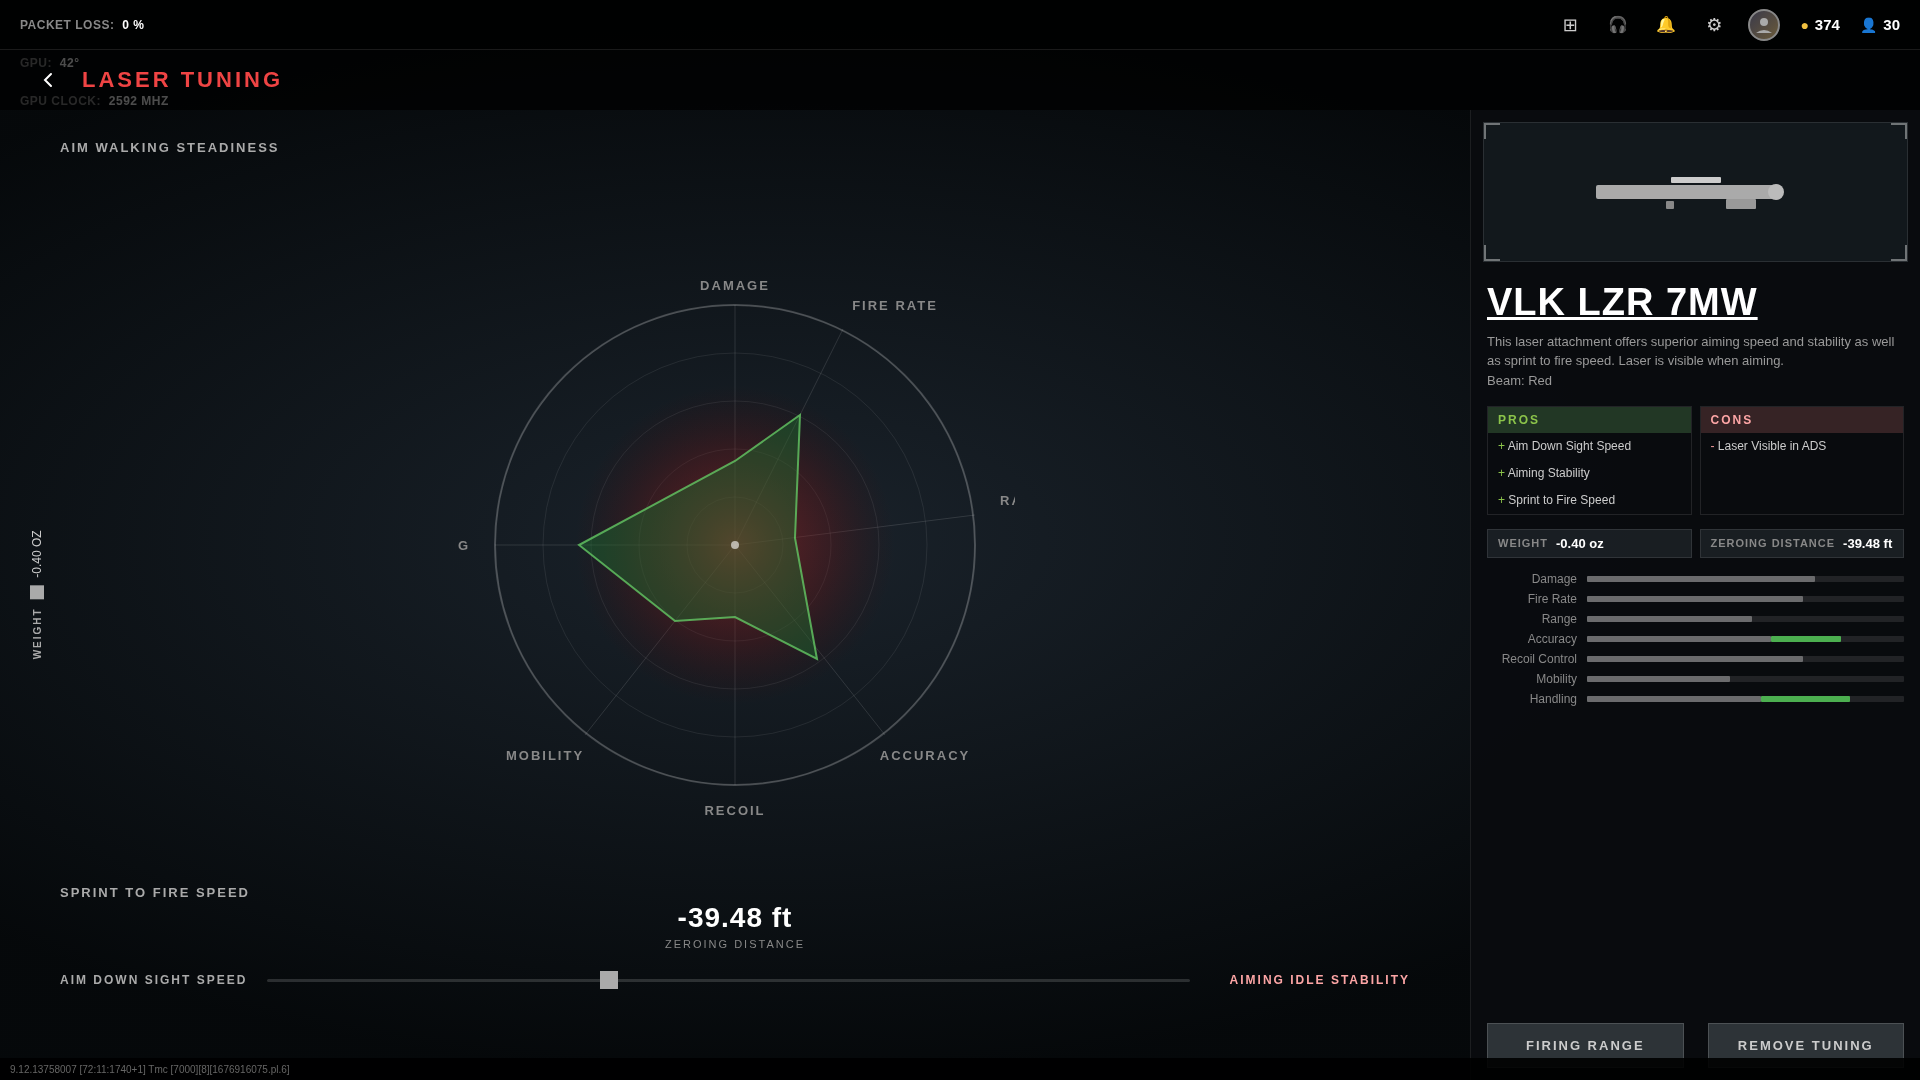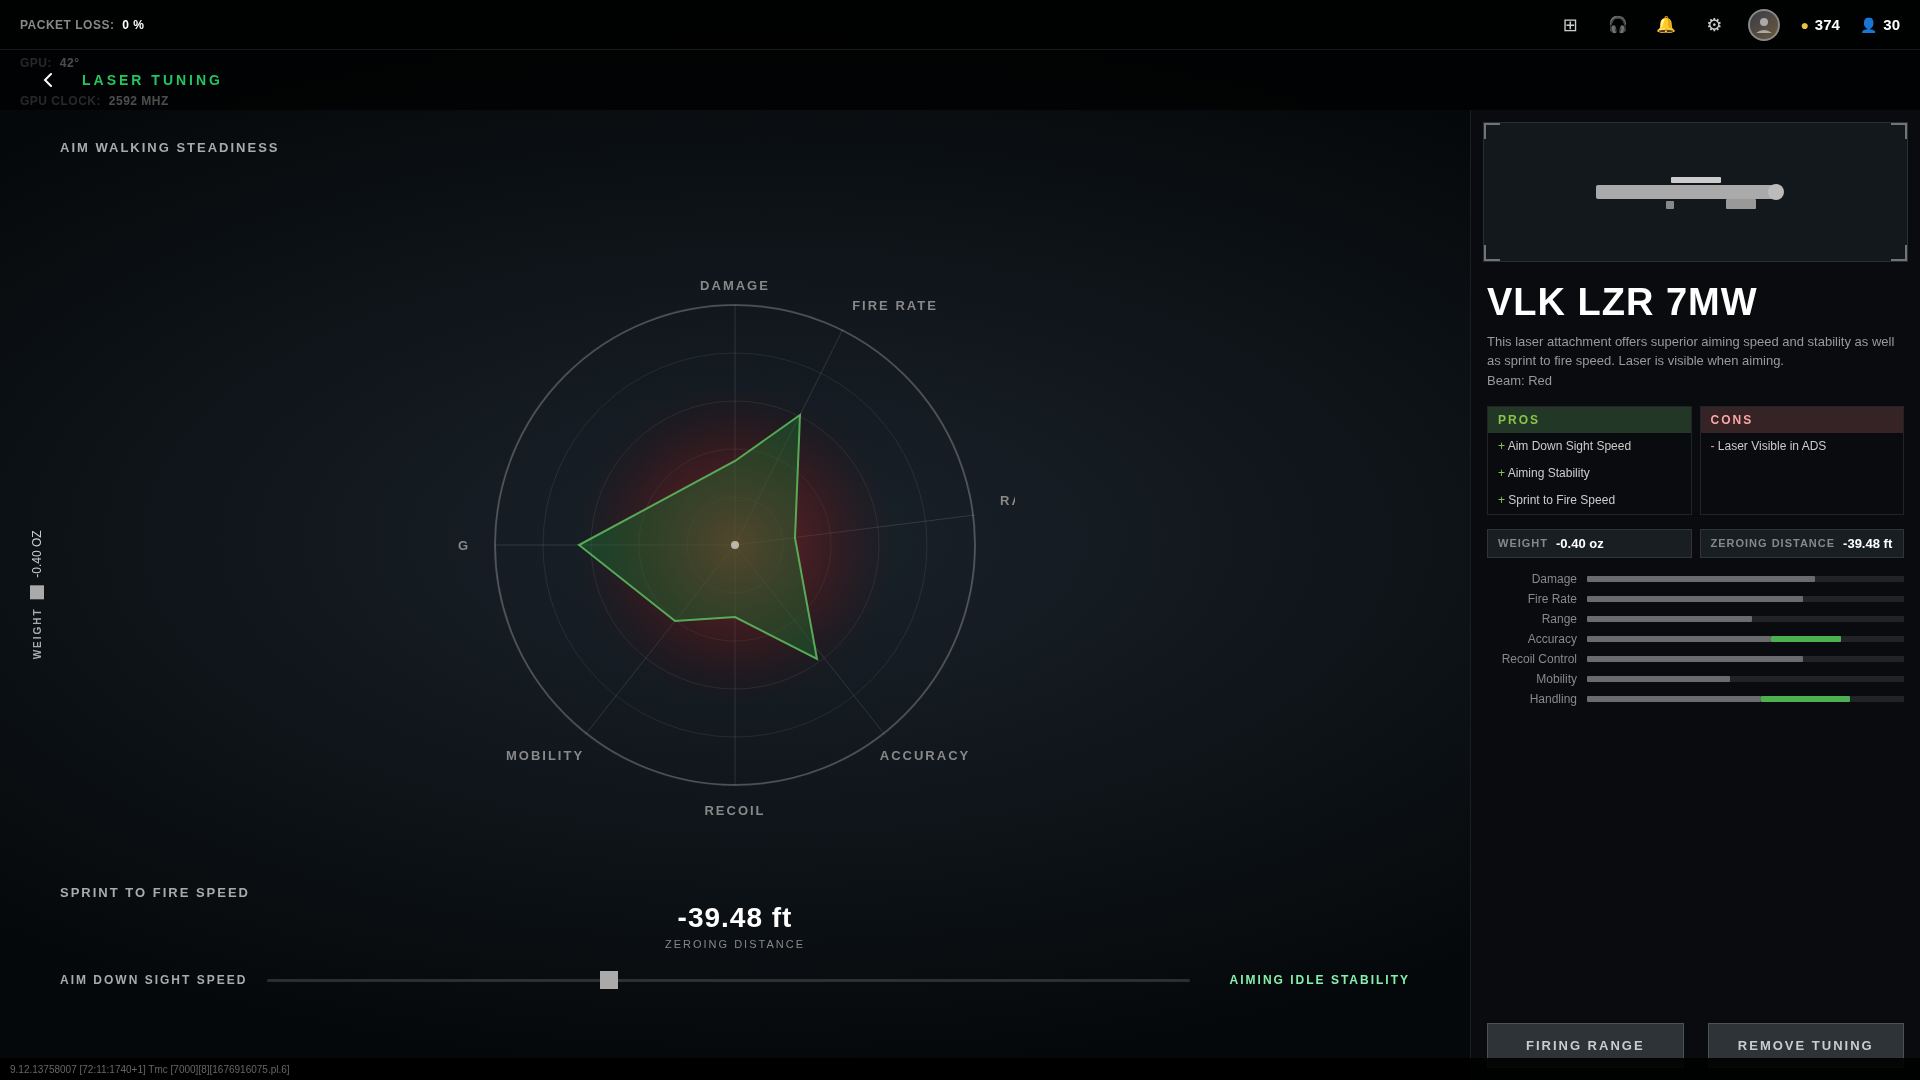--- a/index.html
+++ b/index.html
@@ -98,24 +98,24 @@
       height: 36px;
       display: flex;
       align-items: center;
       justify-content: center;
       color: #fff;
       font-size: 22px;
       cursor: pointer;
       margin-right: 16px;
     }
     .page-title {
-      font-size: 14px;
+      font-size: 22px;
       font-weight: bold;
       letter-spacing: 3px;
-      color: #22c55e;
+      color: #ef4444;
       text-transform: uppercase;
     }
 
     
     .main-content {
       position: absolute;
       top: 110px;
       left: 0;
       right: 0;
       bottom: 0;
@@ -208,21 +208,21 @@
       background: #aaa;
       position: absolute;
       top: 50%;
       transform: translate(-50%, -50%);
       cursor: pointer;
     }
     .slider-label-right {
       font-size: 12px;
       font-weight: bold;
       letter-spacing: 2px;
-      color: #86efac;
+      color: #fca5a5;
       text-transform: uppercase;
       white-space: nowrap;
       min-width: 200px;
       text-align: right;
     }
 
     
     .weight-slider-container {
       position: absolute;
       left: 30px;
@@ -302,20 +302,21 @@
     .corner-br { bottom: 0; right: 0; border-width: 0 2px 2px 0; }
 
     
     .attachment-name {
       font-size: 38px;
       font-weight: 900;
       color: #fff;
       letter-spacing: 1px;
       padding: 8px 16px 4px;
       line-height: 1.1;
+      text-decoration: underline;
     }
 
     
     .attachment-desc {
       font-size: 13px;
       color: #999;
       padding: 4px 16px 10px;
       line-height: 1.5;
     }
 

